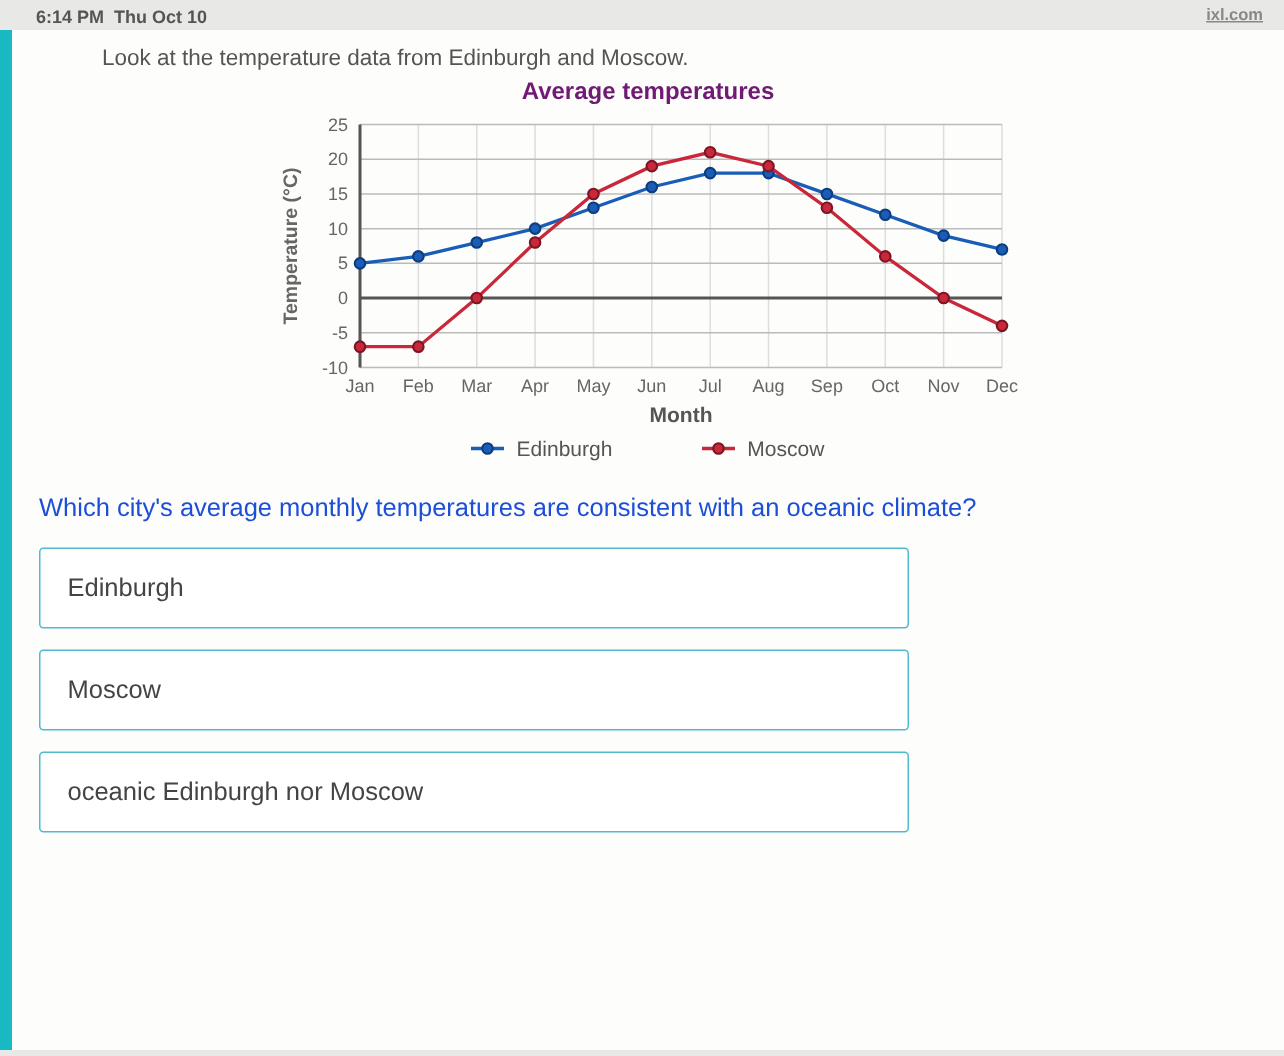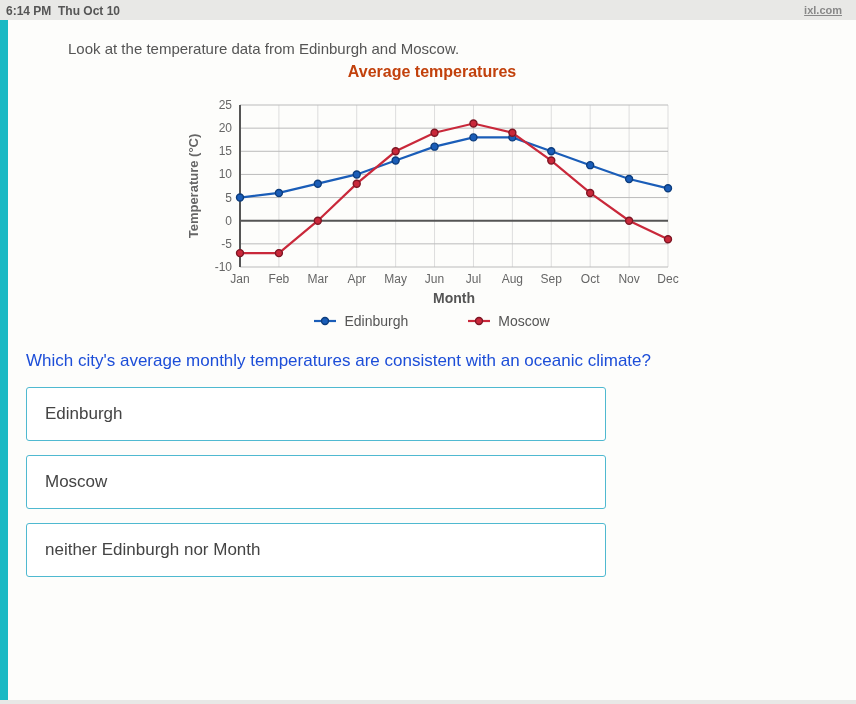--- a/index.html
+++ b/index.html
@@ -7,44 +7,44 @@
       font-family: -apple-system, BlinkMacSystemFont, "Segoe UI", Arial, sans-serif;
       background: #e8e8e6;
       width: 856px;
       height: 704px;
       overflow: hidden;
       position: relative;
     }
     .status-bar {
       display: flex;
       justify-content: space-between;
-      padding: 4px 14px 2px 6px;
+      padding: 4px 14px 2px 24px;
       font-size: 12px;
       color: #555;
       font-weight: 600;
     }
     .status-bar .right { color:#888; font-size:11px;text-decoration:underline; }
     .content {
       background: #fdfdfb;
       margin: 0 0 0 0;
       border-left: 8px solid #19b9c4;
       padding: 6px 18px 18px 18px;
       min-height: 680px;
     }
     .intro {
       font-size: 15px;
       color: #555;
-      margin: 14px 0 6px 42px;
+      margin: 4px 0 6px 42px;
     }
     .chart-title {
       text-align: center;
       font-weight: 700;
       font-size: 16px;
-      color: #c2410c;
-      margin-bottom: 16px;
+      color: #701a75;
+      margin-bottom: 4px;
     }
     .chart-wrap {
       display:flex;
       justify-content:center;
       margin-bottom: 8px;
     }
     .chart-box { width: 500px; }
     svg.chart { display:block; margin:0 auto; }
     .axis-label-y {
       font-size: 13px; fill:#666; font-weight:600;
@@ -188,15 +188,15 @@
         </div>
       </div>
     </div>
   </div>
 
   <div class="question">Which city's average monthly temperatures are consistent with an oceanic climate?</div>
 
   <div class="answers">
     <button class="answer-btn">Edinburgh</button>
     <button class="answer-btn">Moscow</button>
-    <button class="answer-btn">neither Edinburgh nor Month</button>
+    <button class="answer-btn">oceanic Edinburgh nor Moscow</button>
   </div>
 </div>
 
 </body></html>

